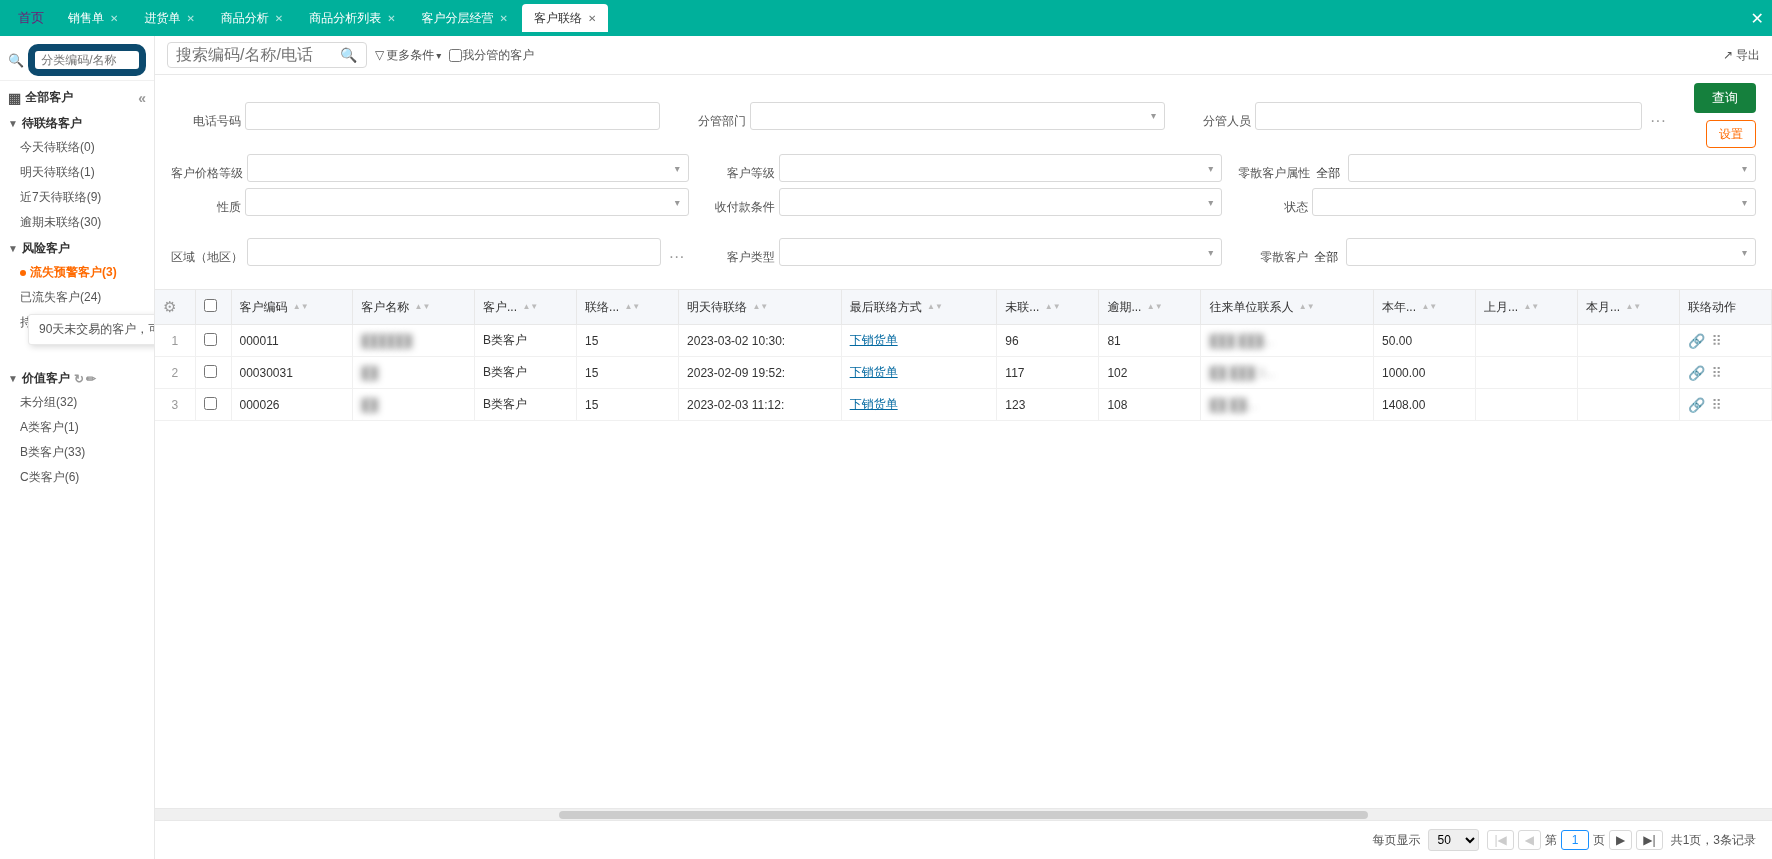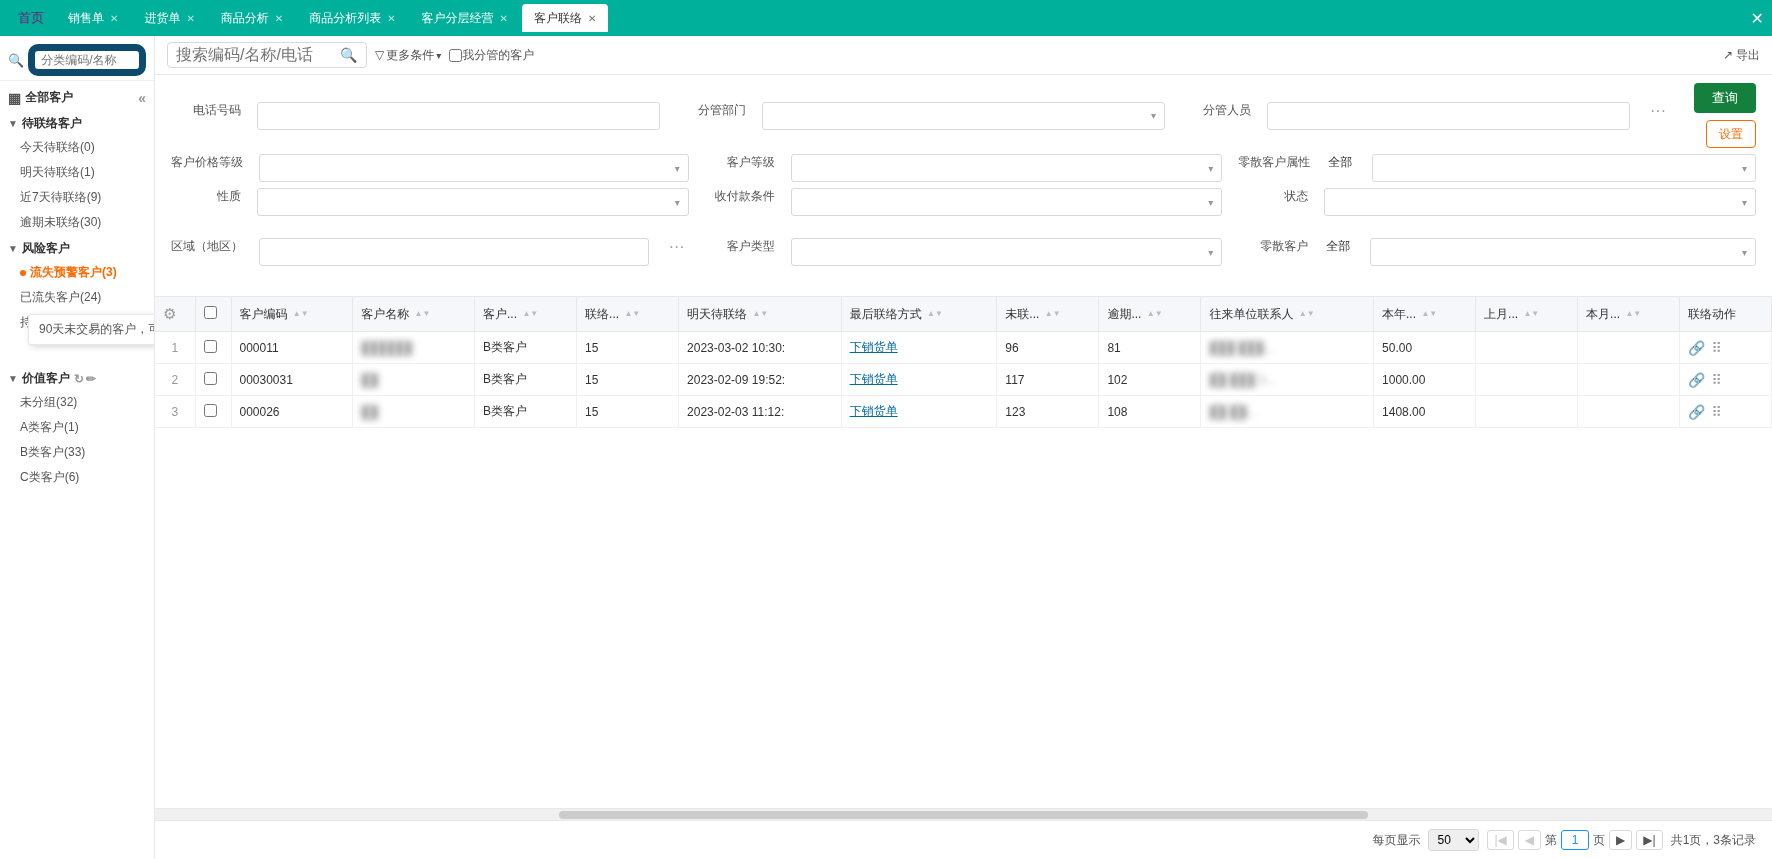--- a/index.html
+++ b/index.html
@@ -212,27 +212,27 @@
     
     .adv-filter {
       background: #fff;
       border-bottom: 1px solid #e8e8e8;
       padding: 8px 16px;
     }
     .adv-filter-row {
       display: flex;
       align-items: center;
       gap: 0;
-      margin-bottom: 22px;
+      margin-bottom: 15px;
     }
     .adv-filter-field {
       display: flex;
-      align-items: flex-start;
+      align-items: flex-end;
       flex: 1;
-      gap: 16px;
+      gap: 4px;
     }
     .field-label {
       color: #555;
       white-space: nowrap;
       font-size: 12px;
       min-width: 70px;
       text-align: right;
     }
     .field-input {
       flex: 1;

